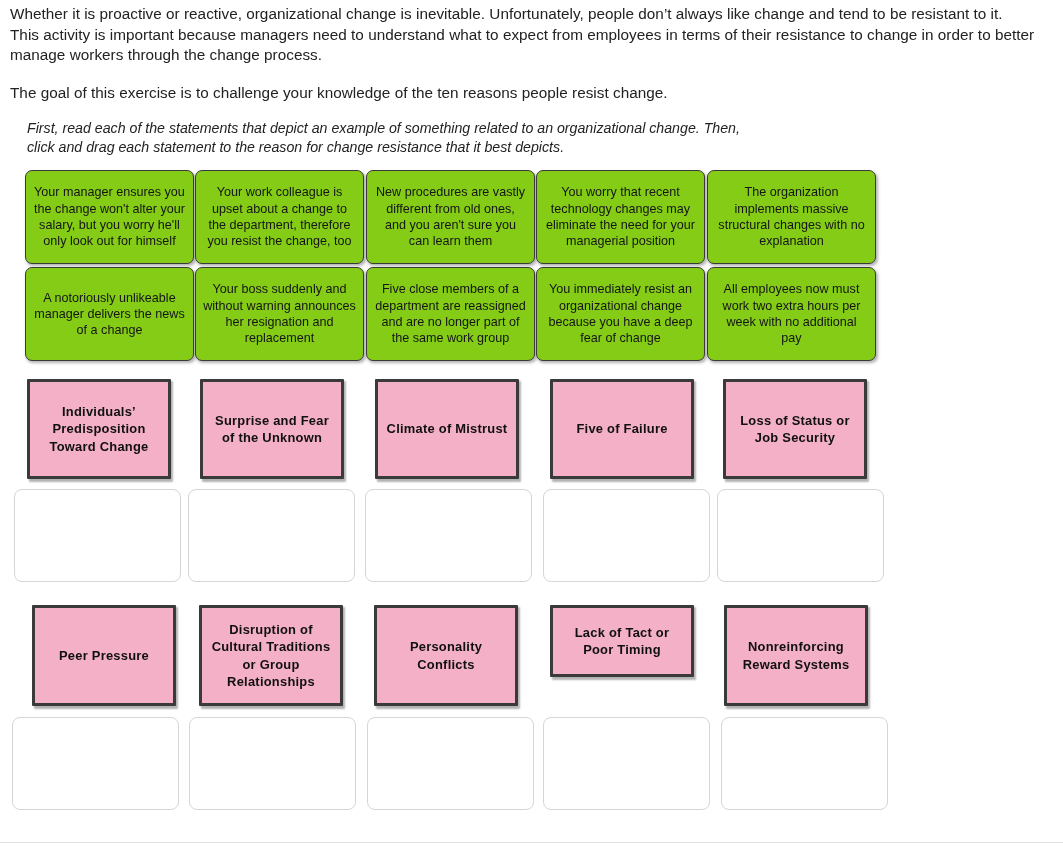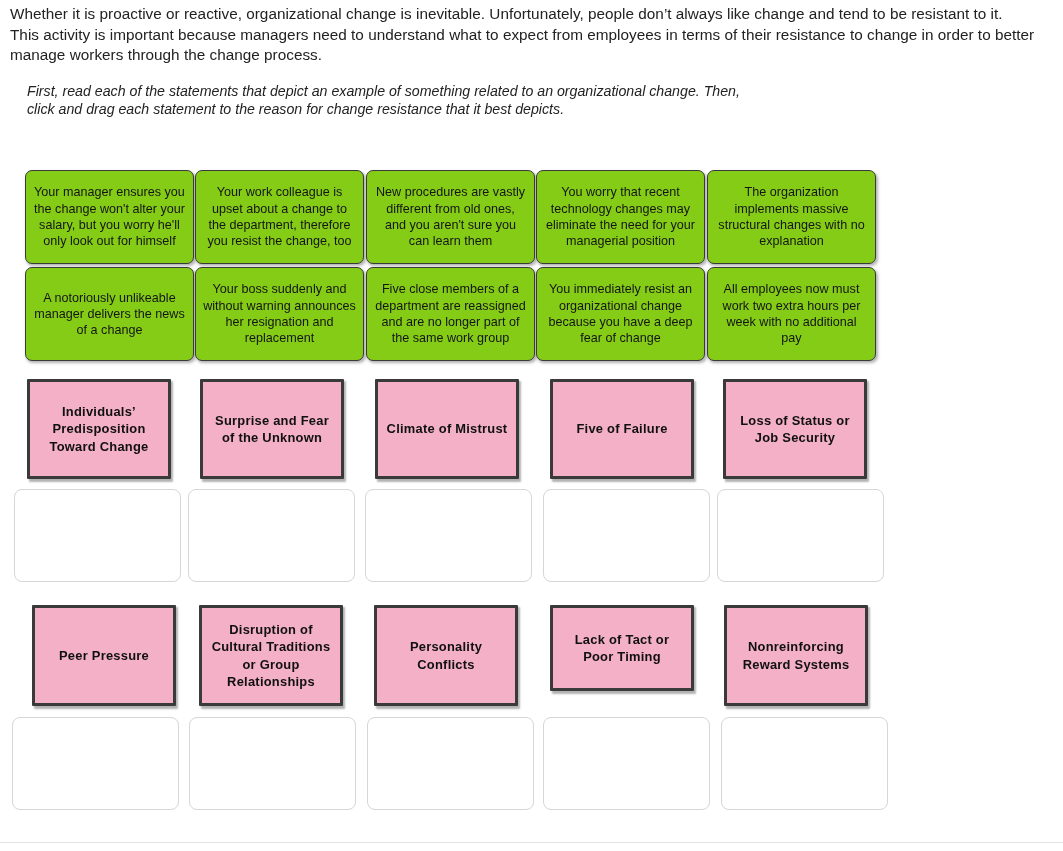--- a/index.html
+++ b/index.html
@@ -109,20 +109,21 @@
     width: 1063px;
     height: 1px;
     background: #e2e2e2;
   }
 </style>
 </head>
 <body>
 
 <div id="intro">
   <p class="para" id="para-1">Whether it is proactive or reactive, organizational change is inevitable. Unfortunately, people don’t always like change and tend to be resistant to it. This activity is important because managers need to understand what to expect from employees in terms of their resistance to change in order to better manage workers through the change process.</p>
+  <p class="para" id="para-2">The goal of this exercise is to challenge your knowledge of the ten reasons people resist change.</p>
   <div id="instruction">
     <span class="line">First, read each of the statements that depict an example of something related to an organizational change. Then,</span>
     <span class="line">click and drag each statement to the reason for change resistance that it best depicts.</span>
   </div>
 </div>
 
 <div id="board">
   <div id="statements-layer">
       <div class="statement-card" style="left: 25px; top: 170px; width: 169px; height: 94px;">
         <span>Your manager ensures you the change won't alter your salary, but you worry he'll only look out for himself</span>
@@ -185,21 +186,21 @@
       </div>
       <div class="category-card" style="left: 32px; top: 605px; width: 144px; height: 101px;">
         <span>Peer Pressure</span>
       </div>
       <div class="category-card" style="left: 199px; top: 605px; width: 144px; height: 101px;">
         <span>Disruption of Cultural Traditions or Group Relationships</span>
       </div>
       <div class="category-card" style="left: 374px; top: 605px; width: 144px; height: 101px;">
         <span>Personality Conflicts</span>
       </div>
-      <div class="category-card" style="left: 550px; top: 605px; width: 144px; height: 86px;">
+      <div class="category-card" style="left: 550px; top: 605px; width: 144px; height: 72px;">
         <span>Lack of Tact or Poor Timing</span>
       </div>
       <div class="category-card" style="left: 724px; top: 605px; width: 144px; height: 101px;">
         <span>Nonreinforcing Reward Systems</span>
       </div>
     </div>
   <div id="bottom-divider"></div>
 </div>
 
 </body></html>

